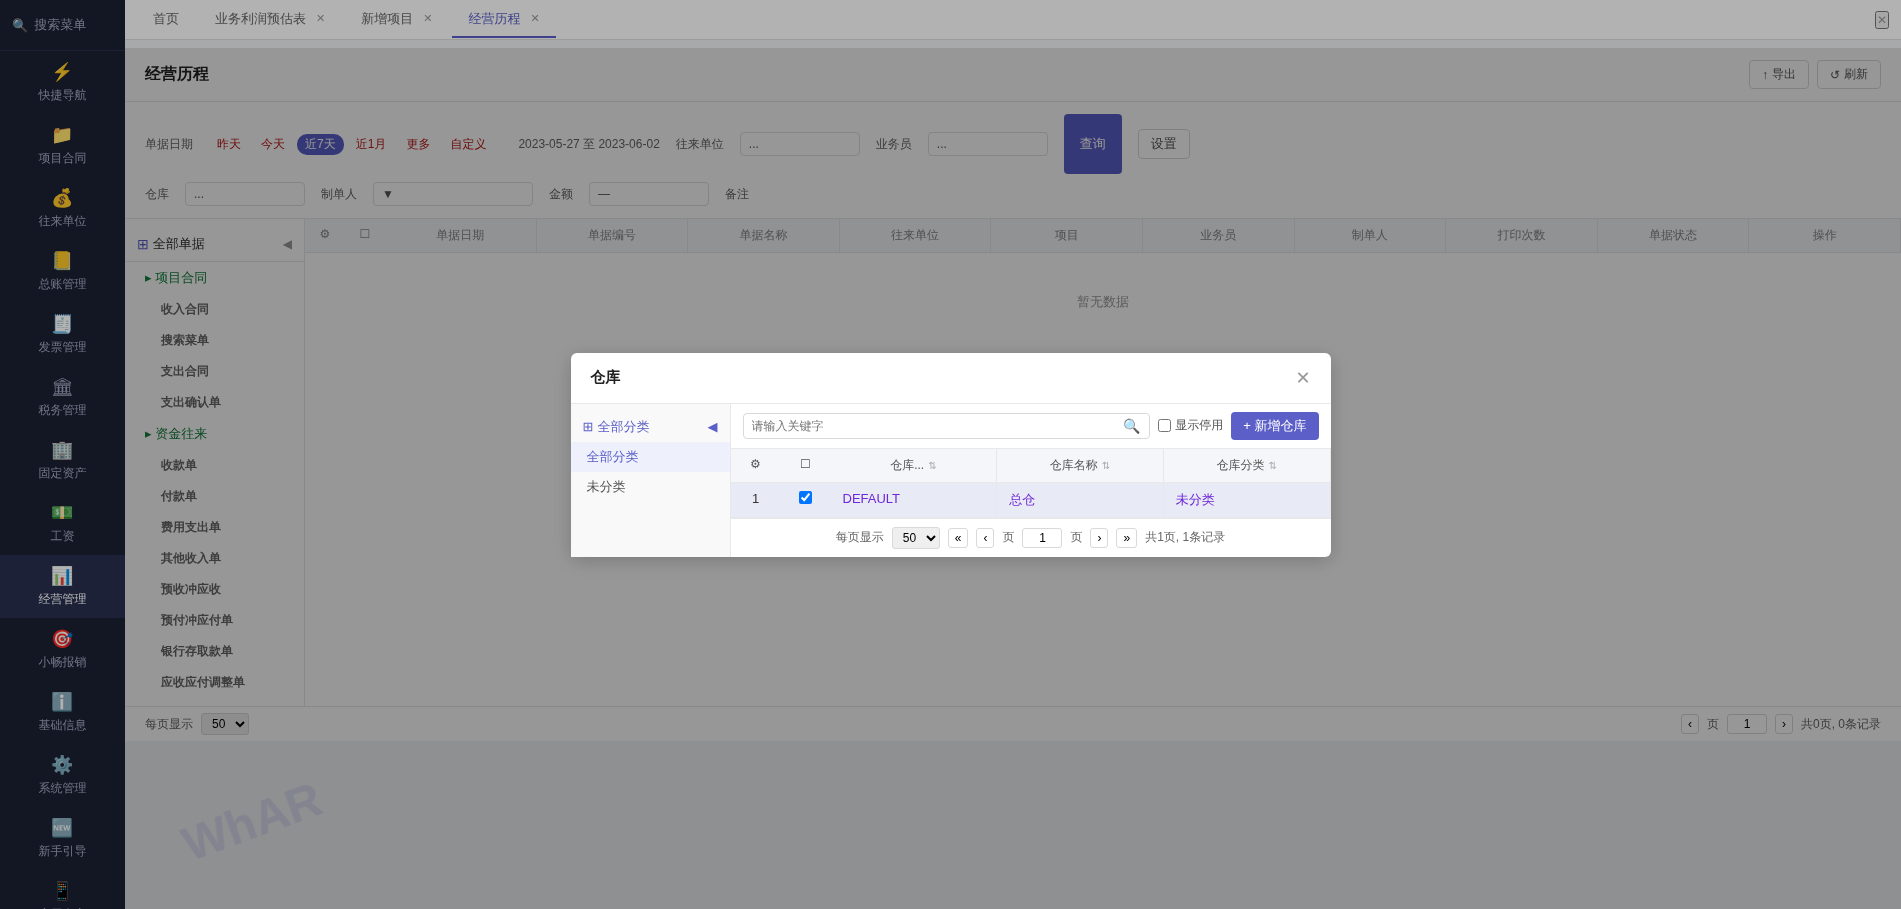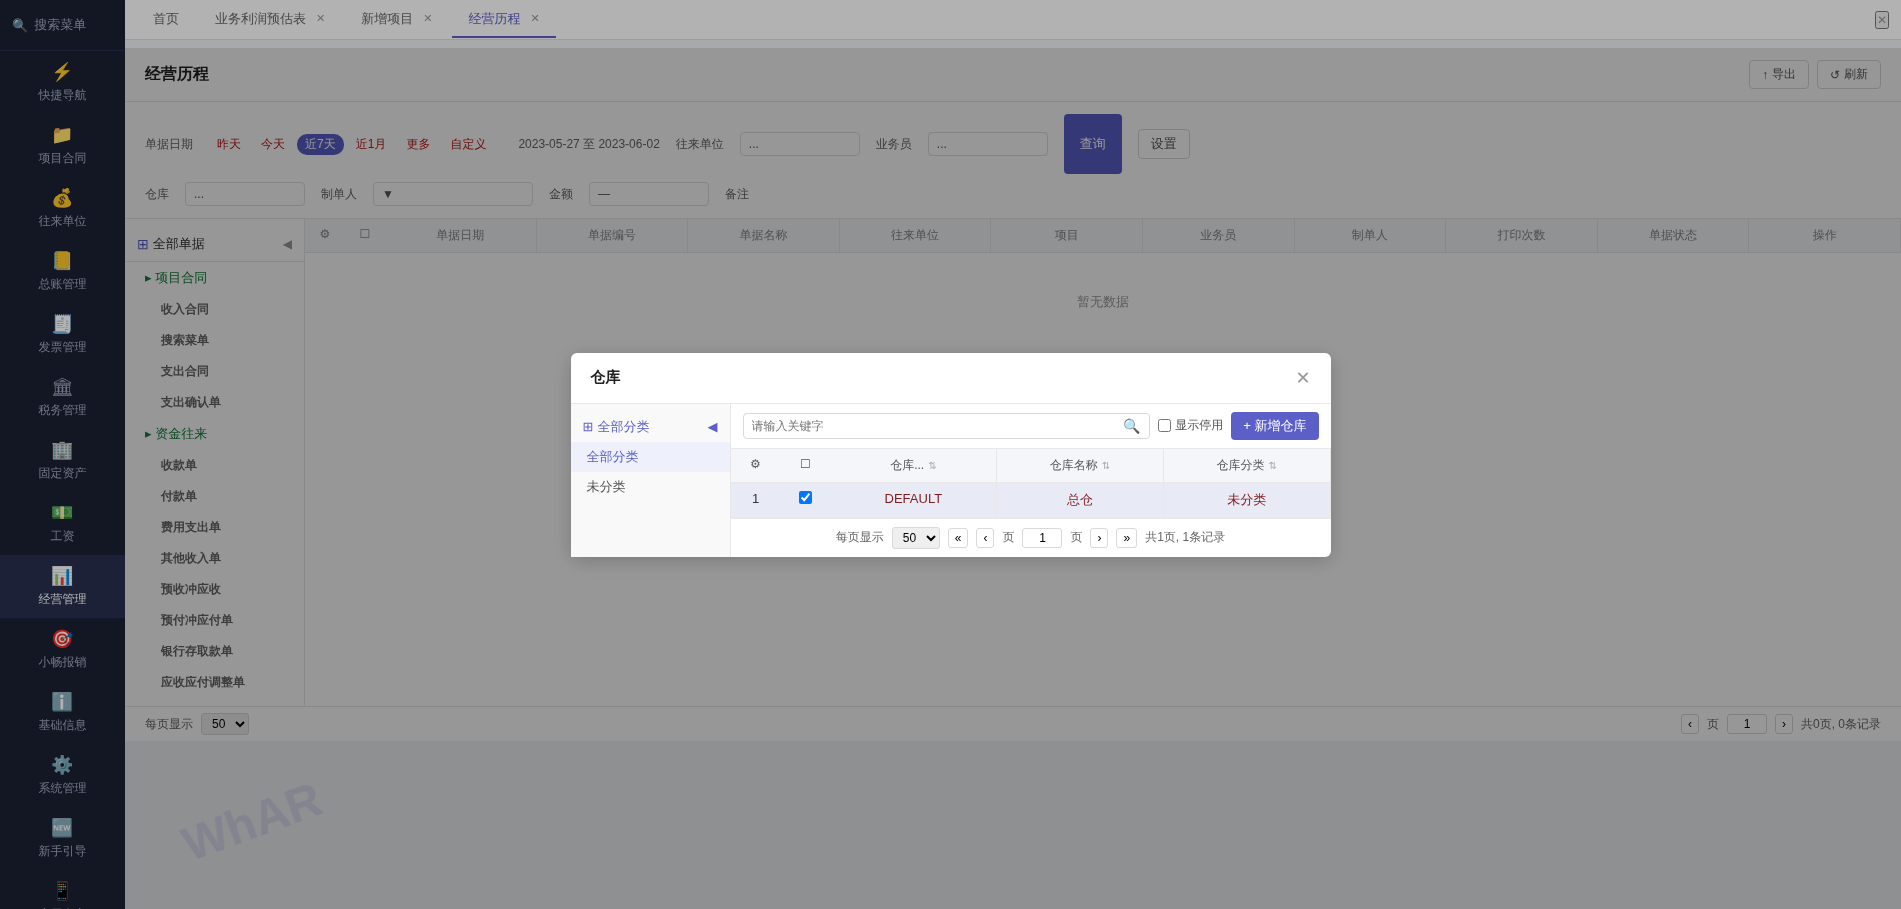--- a/index.html
+++ b/index.html
@@ -88,21 +88,21 @@
     .dialog-search-icon { color: #999; font-size: 14px; }
     .dialog-checkbox { display: flex; align-items: center; gap: 4px; font-size: 12px; color: #555; }
     .btn-add-warehouse { background: #5b5fc7; color: #fff; border: none; border-radius: 4px; padding: 5px 12px; cursor: pointer; font-size: 13px; white-space: nowrap; }
     .dialog-table { flex: 1; overflow: auto; }
     .dialog-table-header { display: flex; background: #f5f6fa; border-bottom: 1px solid #e8e8e8; font-size: 12px; color: #555; }
     .dialog-table-col { flex: 1; padding: 8px 12px; text-align: center; border-right: 1px solid #e8e8e8; display: flex; align-items: center; justify-content: center; gap: 4px; }
     .dialog-table-col-sm { width: 50px; flex: none; padding: 8px; text-align: center; }
     .dialog-table-col-check { width: 50px; flex: none; padding: 8px; text-align: center; }
     .dialog-table-row { display: flex; border-bottom: 1px solid #e8e8e8; font-size: 13px; }
     .dialog-table-row.selected { background: #e8eaf6; }
-    .dialog-table-cell { flex: 1; padding: 8px 12px; text-align: center; border-right: 1px solid #e8e8e8; color: #7f1d1d; }
+    .dialog-table-cell { flex: 1; padding: 8px 12px; text-align: left; border-right: 1px solid #e8e8e8; color: #6d28d9; }
     .dialog-table-cell-sm { width: 50px; flex: none; padding: 8px; text-align: center; }
     .sort-icon { color: #aaa; font-size: 10px; display: flex; flex-direction: column; }
     .dialog-pagination { padding: 8px 12px; border-top: 1px solid #e8e8e8; display: flex; align-items: center; justify-content: center; gap: 8px; font-size: 12px; color: #666; }
     .dialog-footer { padding: 12px 20px; border-top: 1px solid #e8e8e8; display: flex; justify-content: flex-end; gap: 10px; }
     .btn-cancel { background: #fff; border: 1px solid #d9d9d9; border-radius: 4px; padding: 6px 20px; cursor: pointer; font-size: 13px; color: #555; }
     .btn-confirm { background: #5b5fc7; color: #fff; border: none; border-radius: 4px; padding: 6px 20px; cursor: pointer; font-size: 13px; }
     .collapse-arrow { color: #999; cursor: pointer; font-size: 12px; }
 
     
     .bottom-bar { background: #fff; border-top: 1px solid #e8e8e8; padding: 6px 20px; display: flex; align-items: center; justify-content: space-between; font-size: 12px; color: #666; }

